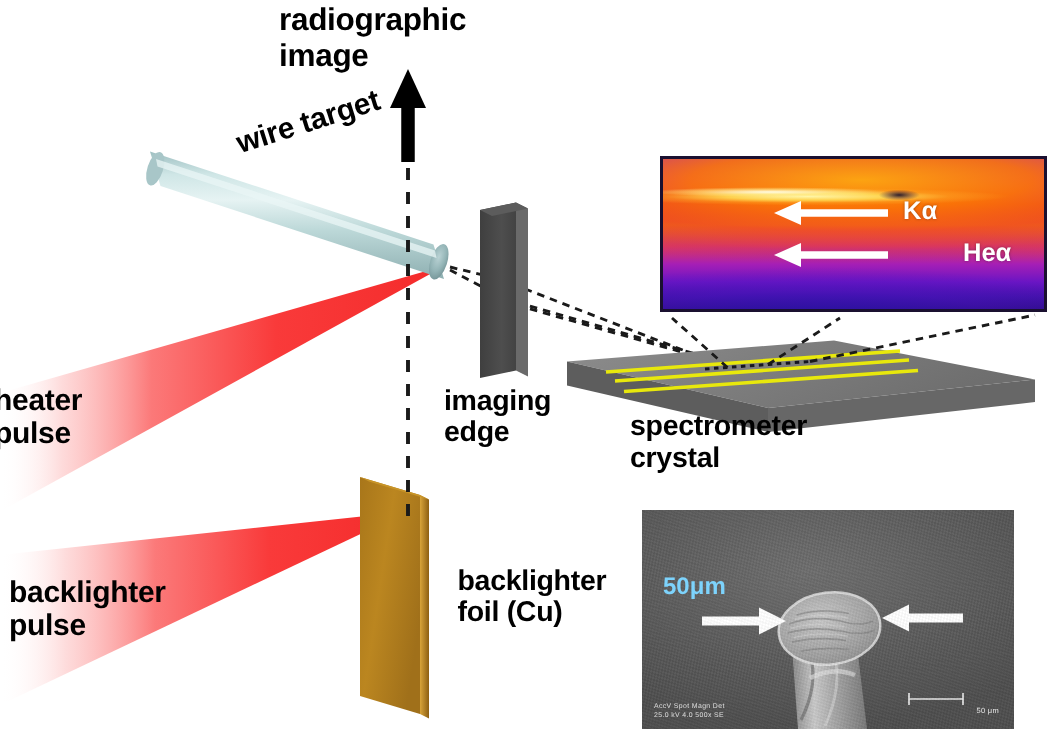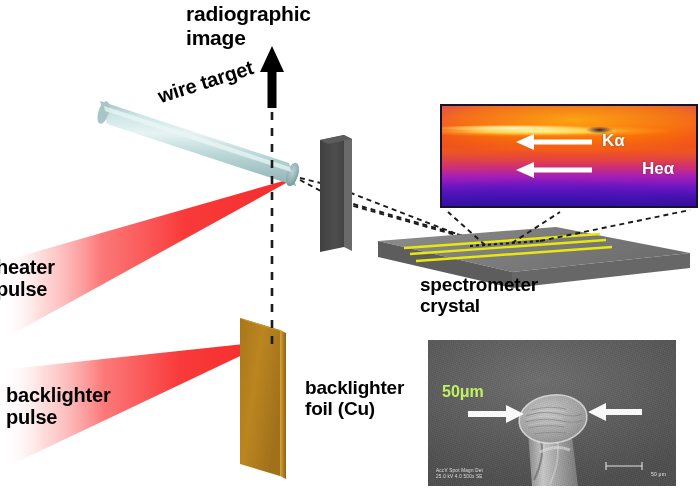--- a/index.html
+++ b/index.html
@@ -125,21 +125,21 @@
   }
   #sem-noise {
     position: absolute; left: 0; top: 0; right: 0; bottom: 0;
     opacity: 0.5;
     background-image:
       repeating-linear-gradient(19deg, rgba(255,255,255,0.05) 0 1px, rgba(0,0,0,0.05) 1px 2px),
       repeating-linear-gradient(101deg, rgba(255,255,255,0.04) 0 1px, rgba(0,0,0,0.05) 1px 2px);
   }
   .sem-ann {
     position: absolute;
-    color: #bef264;
+    color: #7dd3fc;
     font-family: "Liberation Sans", sans-serif;
     font-weight: bold;
     font-size: 16px;
     line-height: 1;
   }
   #sem-meta {
     position: absolute;
     left: 8px;
     bottom: 6px;
     color: #e8e8e8;
@@ -392,17 +392,19 @@
 
   <div class="lbl lbl-left" style="left:-4px; top:256px; font-size:20px;">heater
 pulse</div>
 
   <div class="lbl lbl-left" style="left:6px; top:384px; font-size:20px;">backlighter
 pulse</div>
 
   <div class="lbl lbl-left" style="left:305px; top:377px; font-size:19px;">backlighter
 foil (Cu)</div>
 
+  <div class="lbl lbl-center" style="left:296px; top:257px; width:92px; font-size:19px;">imaging
+edge</div>
 
   <div class="lbl lbl-center" style="left:420px; top:274px; width:168px; font-size:19px;">spectrometer
 crystal</div>
 
 </div>
 
 </body></html>

